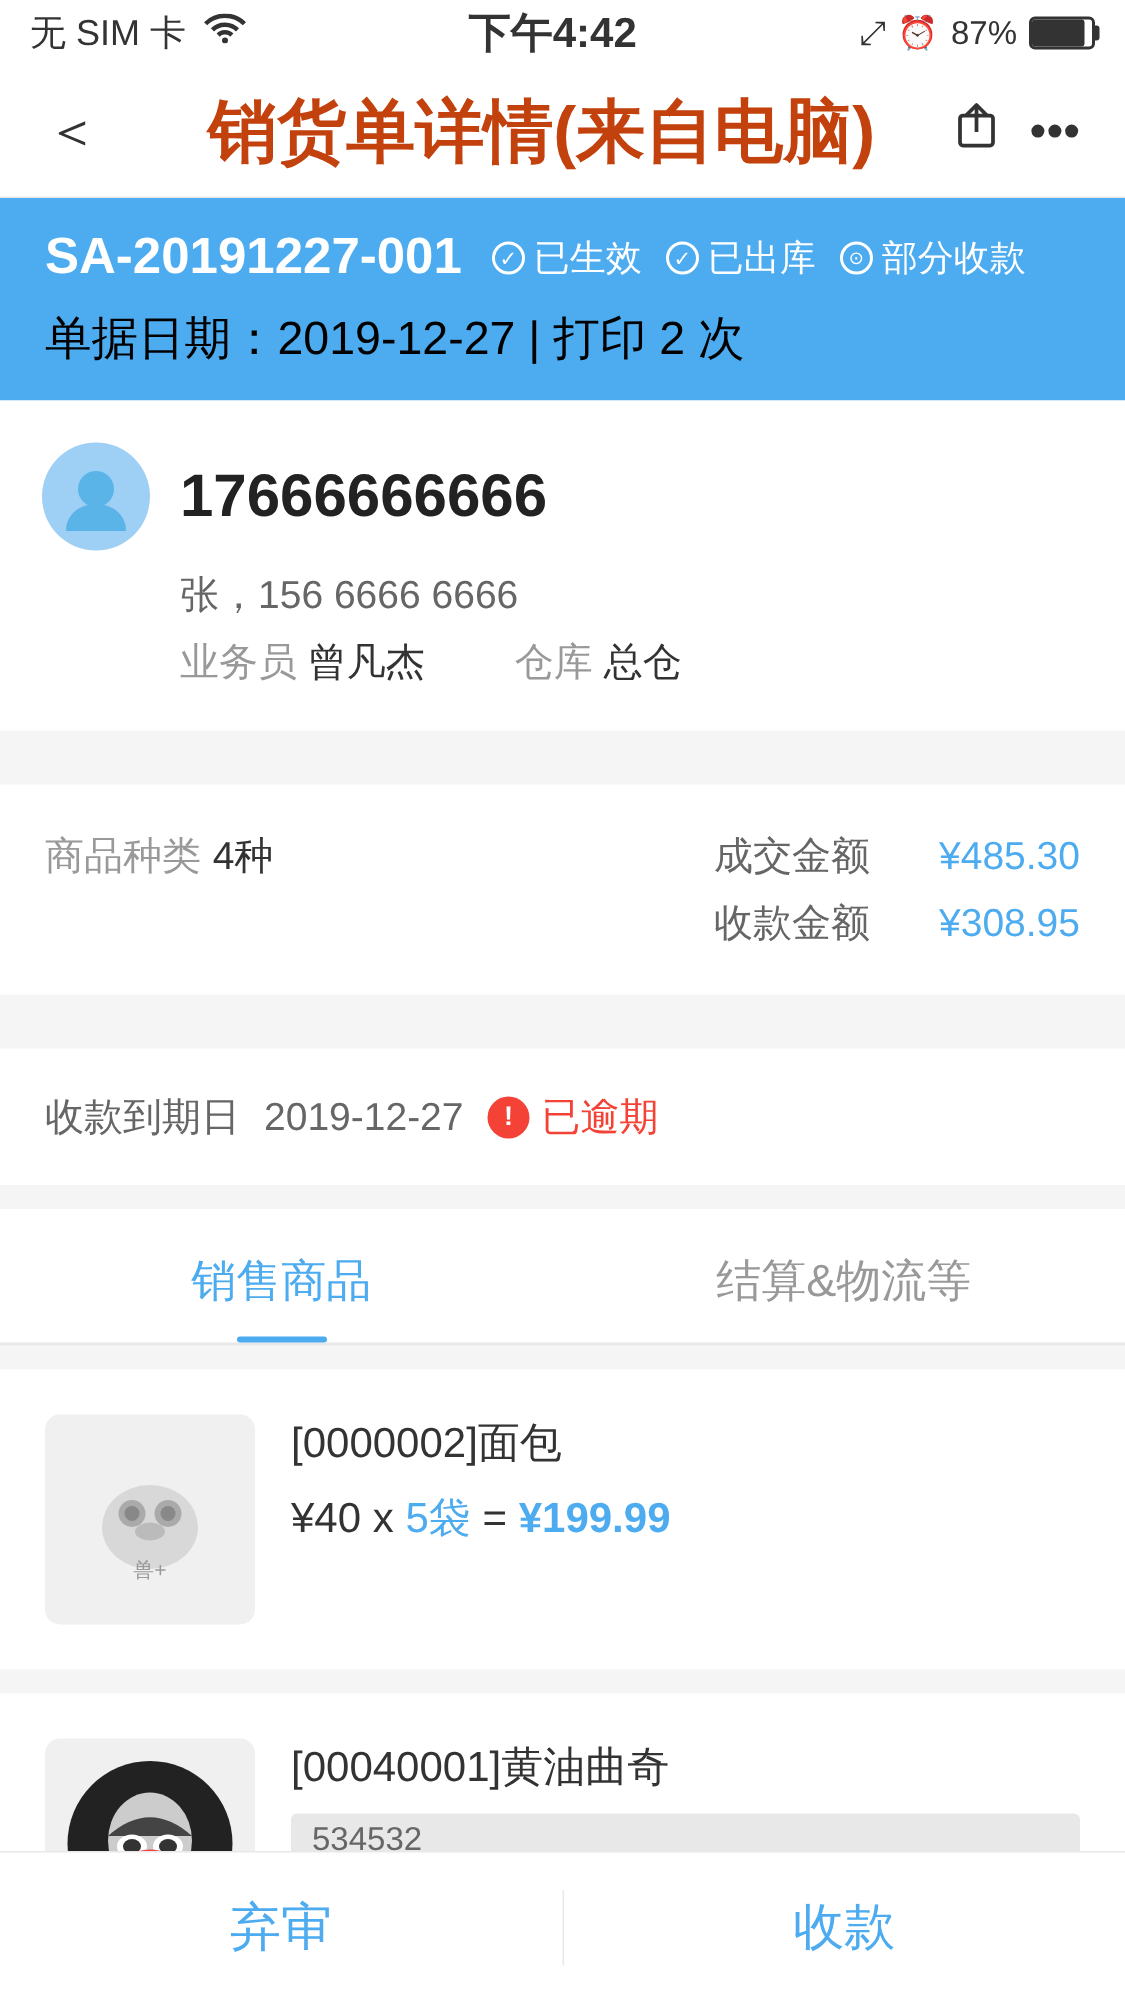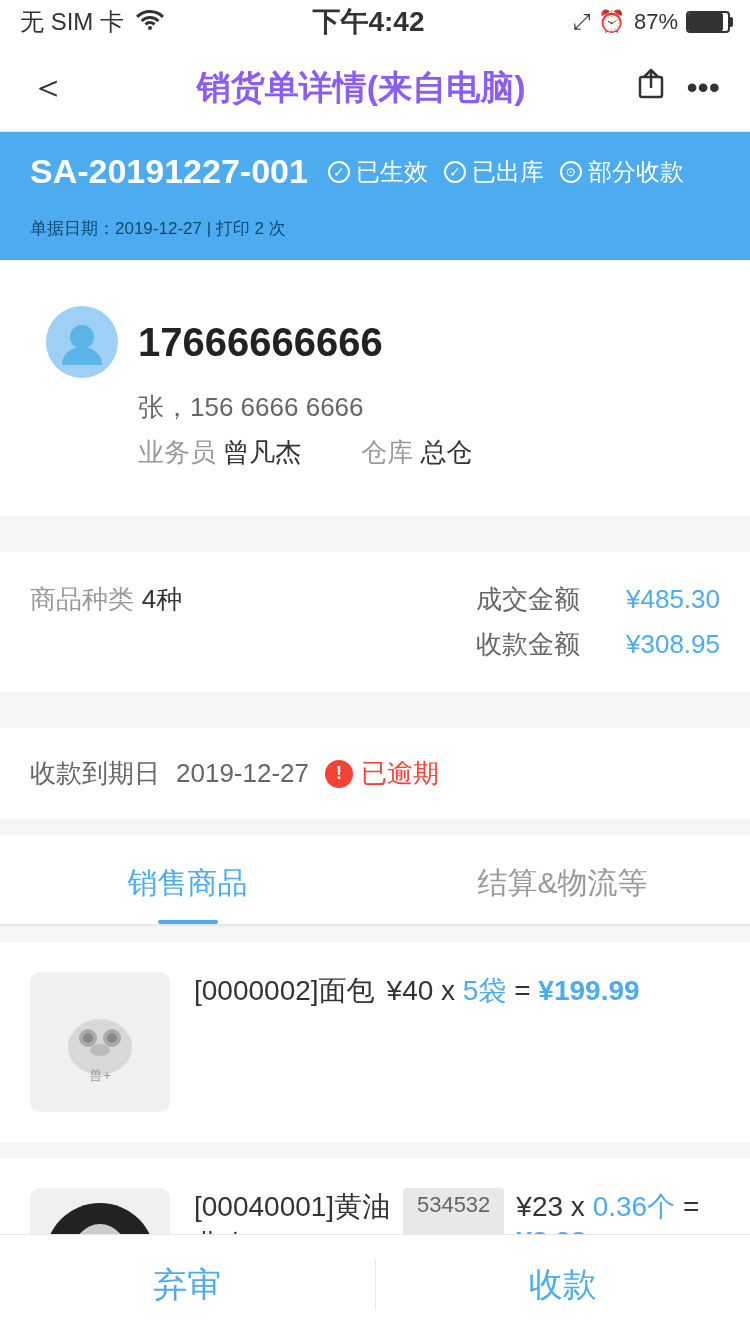--- a/index.html
+++ b/index.html
@@ -54,23 +54,23 @@
     }
     .nav-back {
       font-size: 36px;
       color: #333;
       cursor: pointer;
       padding-right: 20px;
     }
     .nav-title {
       flex: 1;
       text-align: center;
-      font-size: 34px;
+      font-size: 46px;
       font-weight: 600;
-      color: #8b5cf6;
+      color: #c2410c;
     }
     .nav-actions {
       display: flex;
       align-items: center;
       gap: 20px;
     }
     .nav-icon {
       font-size: 32px;
       color: #333;
       cursor: pointer;
@@ -79,21 +79,21 @@
     
     .order-header {
       background: #4dabf0;
       padding: 20px 30px;
       color: #fff;
     }
     .order-header-top {
       display: flex;
       align-items: center;
       gap: 20px;
-      margin-bottom: 26px;
+      margin-bottom: 14px;
       flex-wrap: wrap;
     }
     .order-id {
       font-size: 34px;
       font-weight: 700;
       color: #fff;
     }
     .order-status-badges {
       display: flex;
       gap: 16px;
@@ -119,28 +119,28 @@
     .badge-clock {
       width: 22px; height: 22px;
       border: 2px solid #fff;
       border-radius: 50%;
       display: inline-flex;
       align-items: center;
       justify-content: center;
       font-size: 12px;
     }
     .order-date {
-      font-size: 17px;
-      color: #0c4a6e;
+      font-size: 31px;
+      color: #000000;
     }
 
     
     .customer-section {
       background: #fff;
-      padding: 46px;
+      padding: 28px;
       margin-bottom: 20px;
     }
     .customer-row {
       display: flex;
       align-items: center;
       gap: 20px;
       margin-bottom: 12px;
     }
     .avatar-icon {
       width: 72px; height: 72px;
@@ -286,21 +286,21 @@
       border-radius: 10px;
       flex-shrink: 0;
       display: flex;
       align-items: center;
       justify-content: center;
       overflow: hidden;
     }
     .product-info {
       flex: 1;
       display: flex;
-      flex-direction: row;
+      flex-direction: column;
       gap: 12px;
     }
     .product-name {
       font-size: 28px;
       color: #333;
       font-weight: 500;
     }
     .product-tag {
       display: inline-block;
       background: #e8e8e8;

